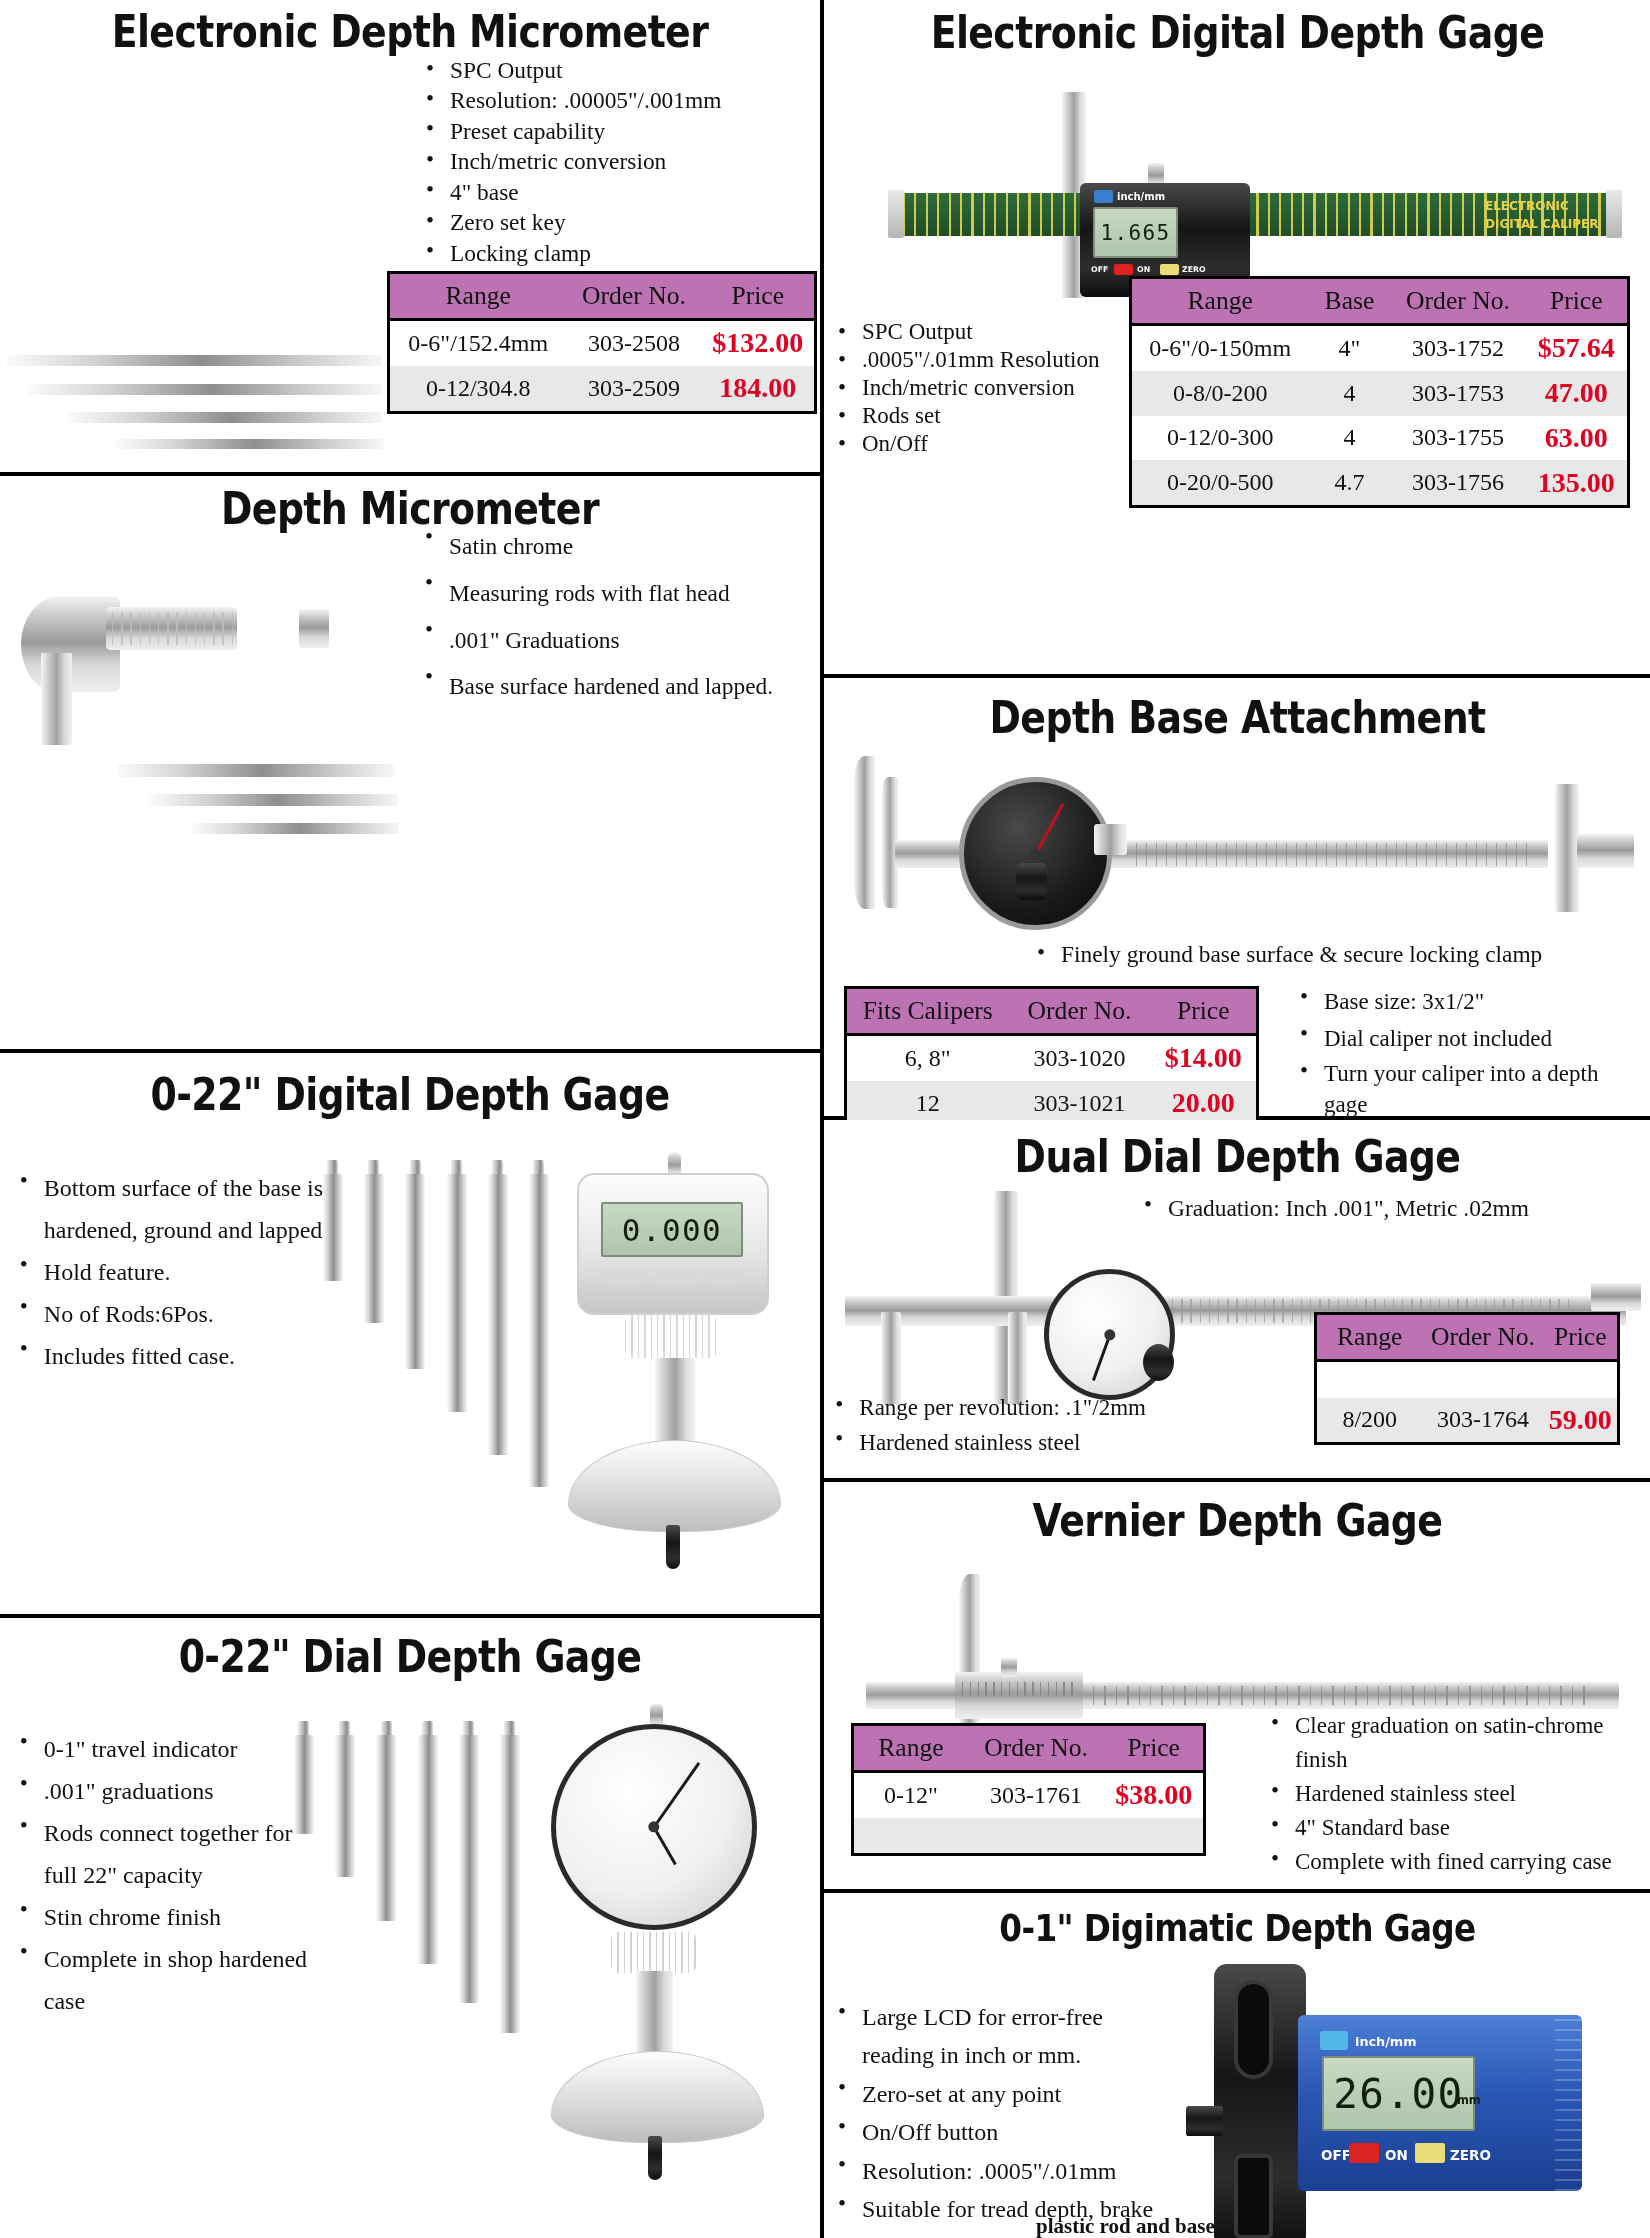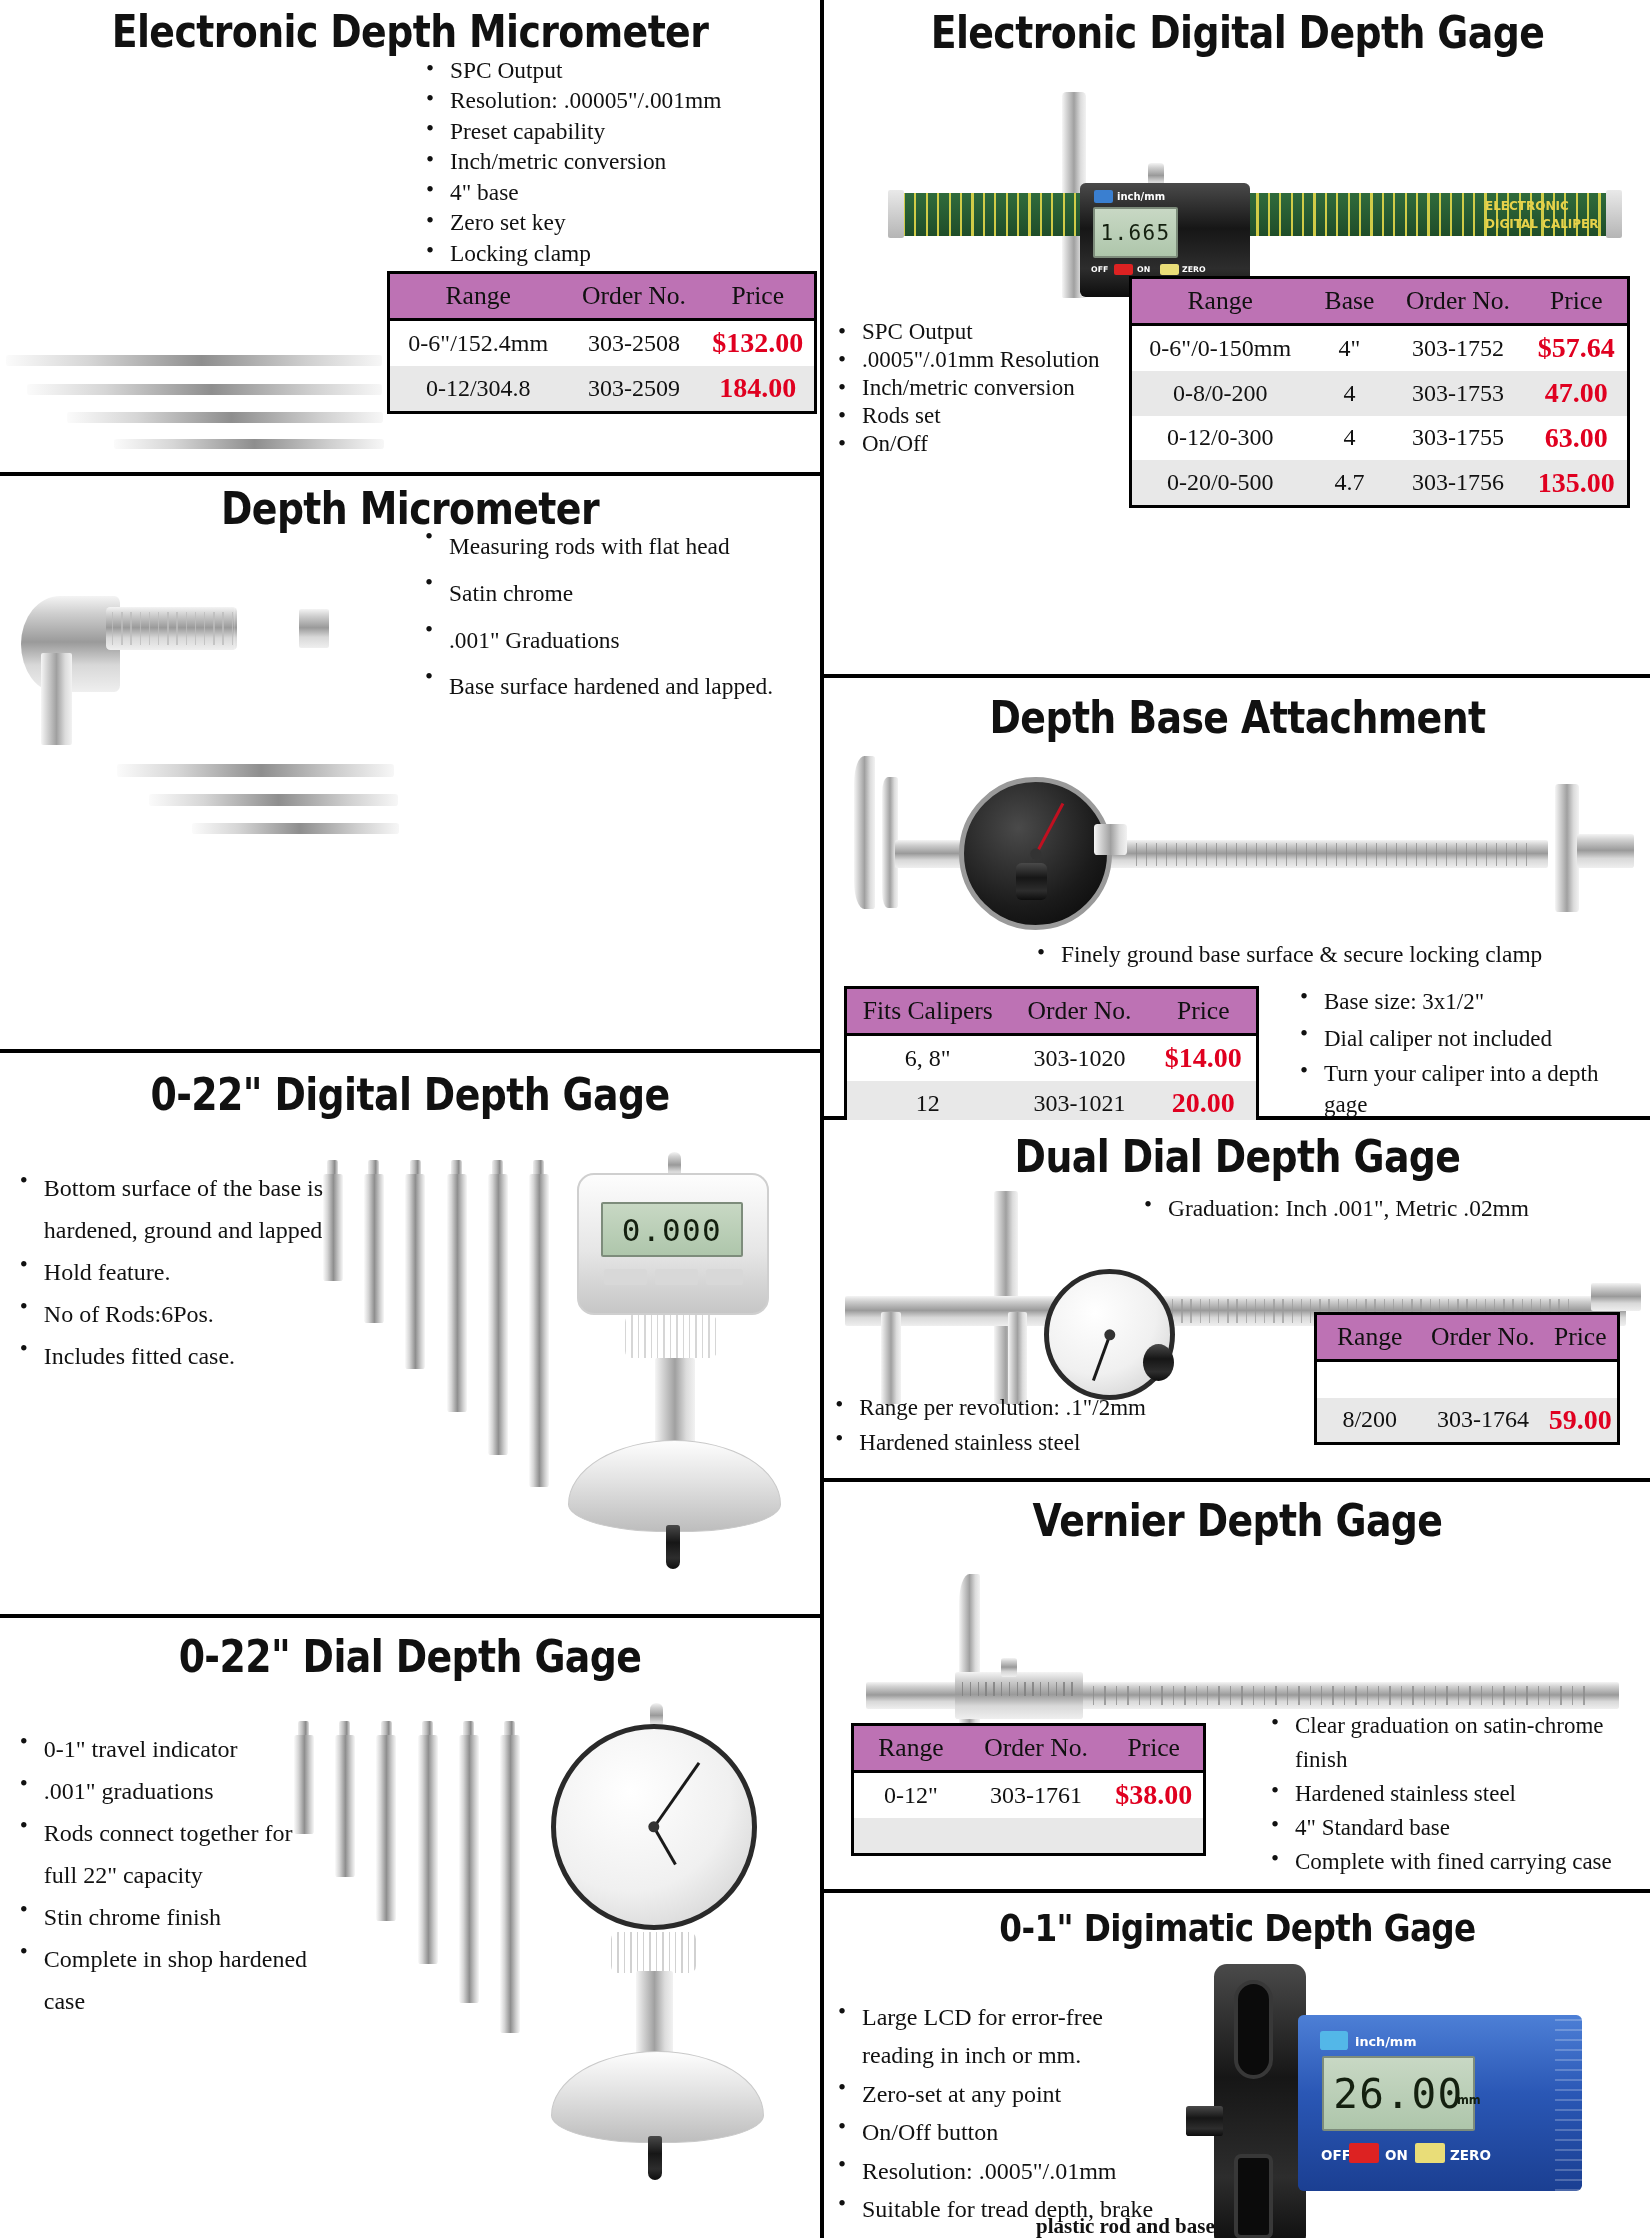--- a/index.html
+++ b/index.html
@@ -241,22 +241,22 @@
              background-image: repeating-linear-gradient(90deg,#bdbdbd 0 1.4px,transparent 1.4px 9.2px); opacity:.8;"></div>
         <div class="photo darkpart" style="left:213px; top:32px; width:67px; height:58px; border-radius:5.7px;
              background-image: repeating-linear-gradient(90deg,rgba(255,255,255,.16) 0 1.4px, transparent 1.4px 6.4px);"></div>
         <div class="photo metal" style="left:278px; top:41px; width:30px; height:39px;"></div>
       </div>
       <div class="photo rod" style="left:117px; top:288px; width:277px; height:12.8px;"></div>
       <div class="photo rod" style="left:149px; top:318px; width:249px; height:12px;"></div>
       <div class="photo rod" style="left:192px; top:347px; width:207px; height:11.4px;"></div>
 
       <ul class="bullets" style="position:absolute; left:418px; top:47px; width:398px; line-height:1.9;">
+        <li style="line-height:2.0">Satin chrome</li>
         <li style="line-height:2.0">Measuring rods with flat head</li>
-        <li style="line-height:2.0">Satin chrome</li>
         <li style="line-height:2.0">.001"  Graduations</li>
         <li style="line-height:2.0">Base surface hardened and lapped.</li>
       </ul>
 
       <table class="pt" style="position:absolute; left:44px; top:823px; width:625px;">
         <colgroup>
             <col style="width:107px">
             <col style="width:107px">
             <col style="width:170px">
             <col style="width:149px">

